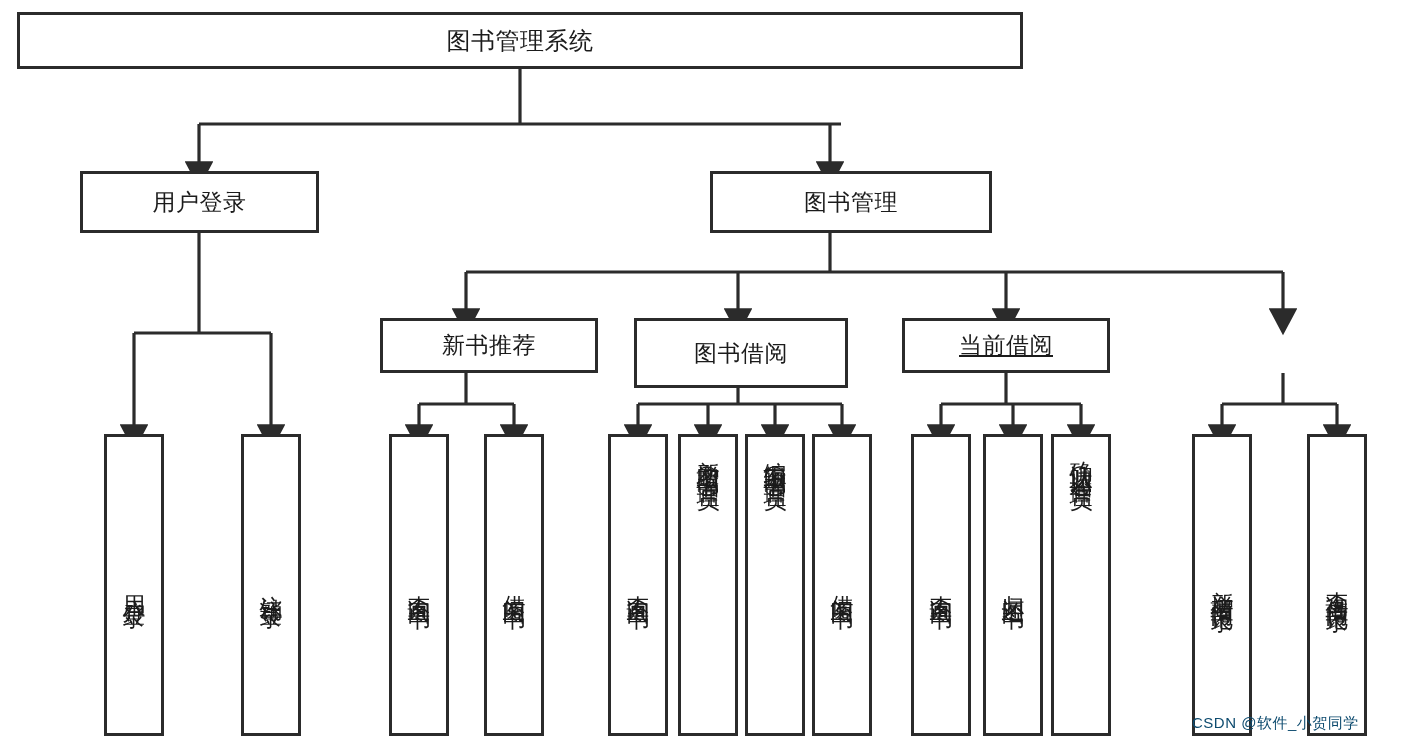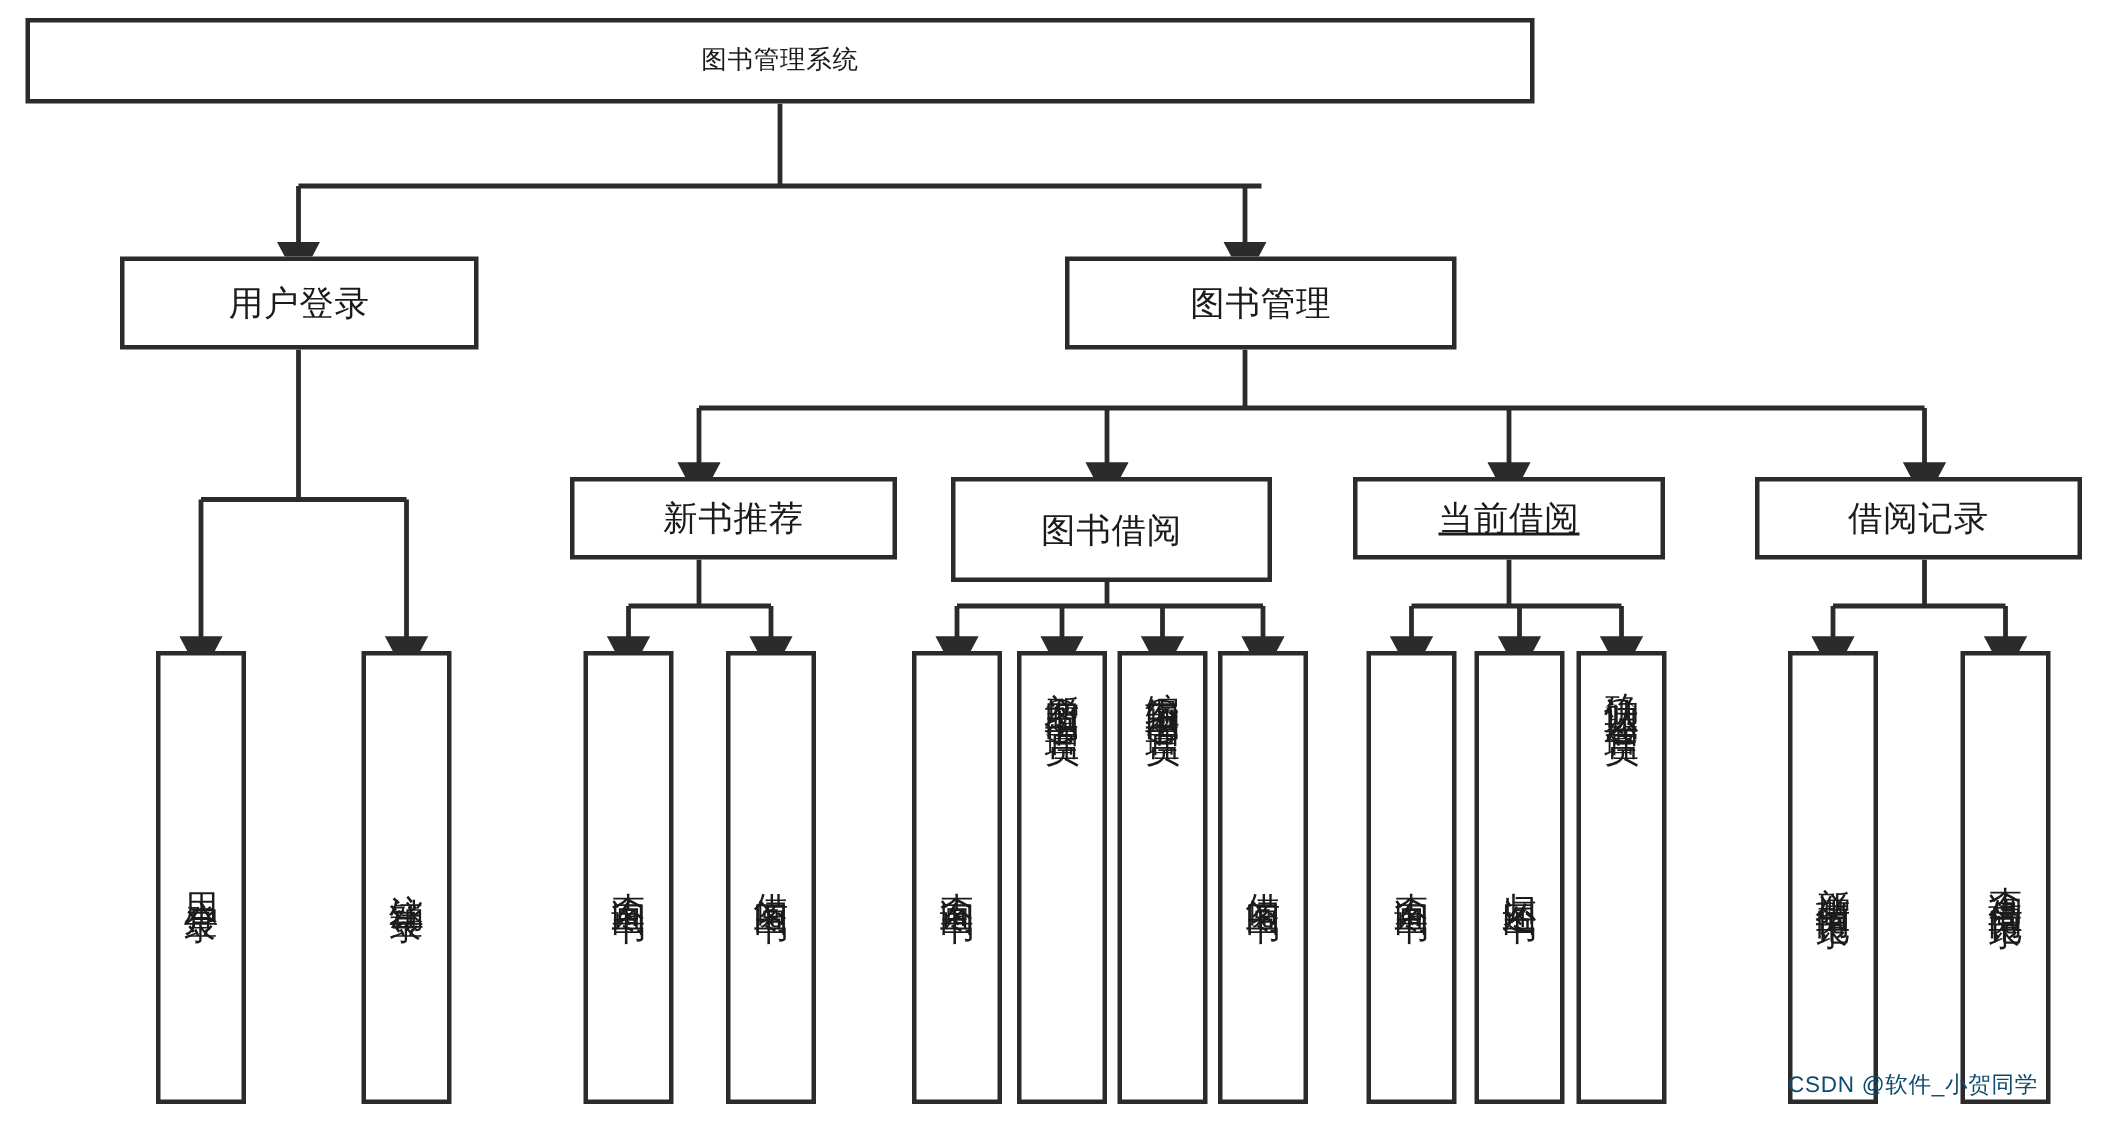--- a/index.html
+++ b/index.html
@@ -41,21 +41,21 @@
     text-align: center;
     line-height: 1.08;
   }
   
   .node.h .lbl {
     font-size: 23px;
     letter-spacing: 0.5px;
     white-space: nowrap;
   }
   .node.root .lbl {
-    font-size: 17px;
+    font-size: 24px;
     text-align: right;
   }
   
   .node.v {
     align-items: flex-start;
     justify-content: center;
     padding-top: 10px;
   }
   .node.v .lbl {
     writing-mode: vertical-rl;
@@ -137,36 +137,33 @@
     </g>
   </svg>
 
   <div class="node h root" style="left:17px; top:12px; width:1006px; height:57px;">
     <span class="lbl">图书管理系统</span>
   </div>
 
   <div class="node h" style="left:80px; top:171px; width:239px; height:62px;">
     <span class="lbl">用户登录</span>
   </div>
-  <div class="node h" style="left:710px; top:171px; width:261px; height:62px;">
+  <div class="node h" style="left:710px; top:171px; width:282px; height:62px;">
     <span class="lbl">图书管理</span>
   </div>
 
   <div class="node h" style="left:380px; top:318px; width:218px; height:55px;">
     <span class="lbl">新书推荐</span>
   </div>
   <div class="node h" style="left:634px; top:318px; width:214px; height:70px;">
     <span class="lbl">图书借阅</span>
   </div>
   <div class="node h" style="left:902px; top:318px; width:208px; height:55px;text-decoration:underline;">
     <span class="lbl">当前借阅</span>
   </div>
-  <div class="node h" style="left:1170px; top:318px; width:218px; height:55px;">
-    <span class="lbl">借阅记录</span>
-  </div>
 
   <div class="node v vmid" style="left:104px; top:434px; width:60px; height:302px;">
     <span class="lbl">用户登录</span>
   </div>
   <div class="node v vmid" style="left:241px; top:434px; width:60px; height:302px;">
     <span class="lbl">注销登录</span>
   </div>
   <div class="node v vmid" style="left:389px; top:434px; width:60px; height:302px;">
     <span class="lbl">查询图书</span>
   </div>

